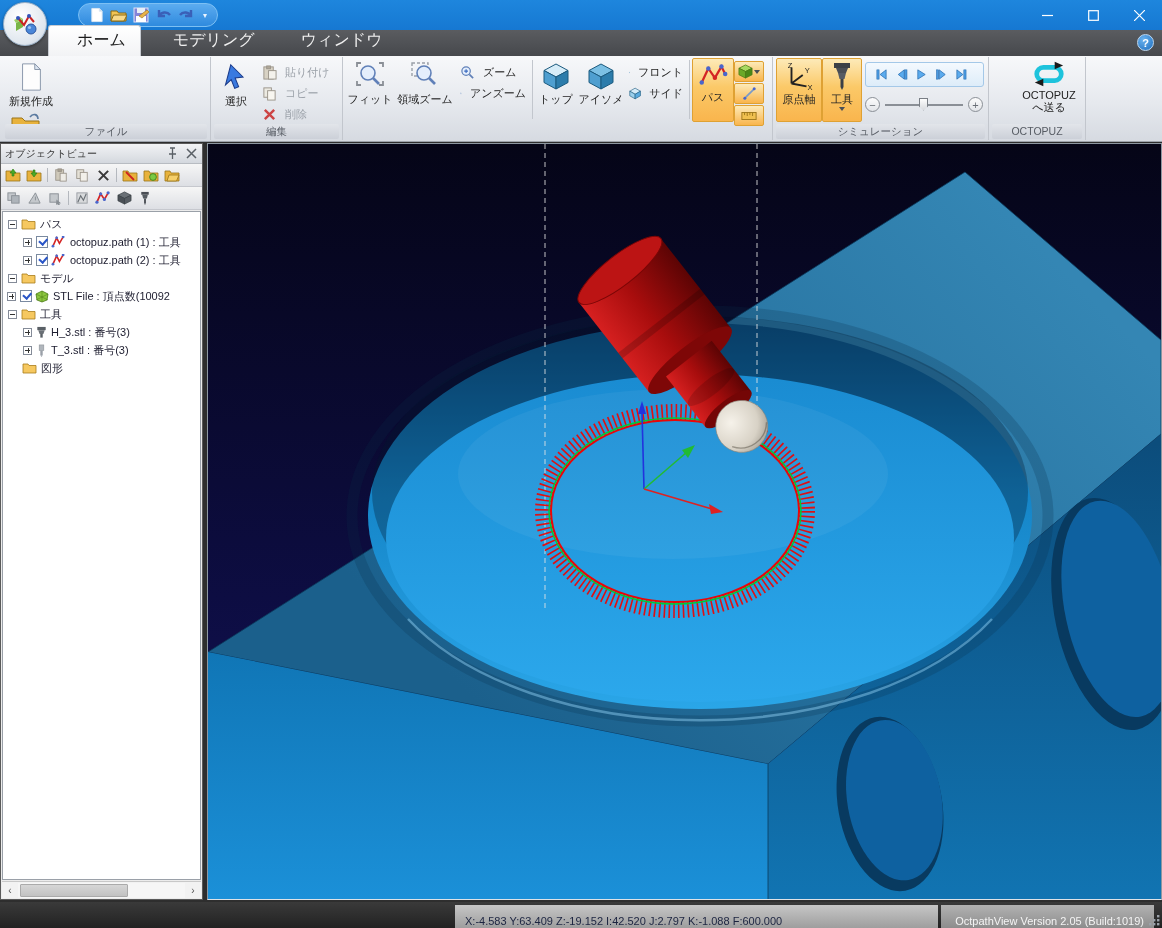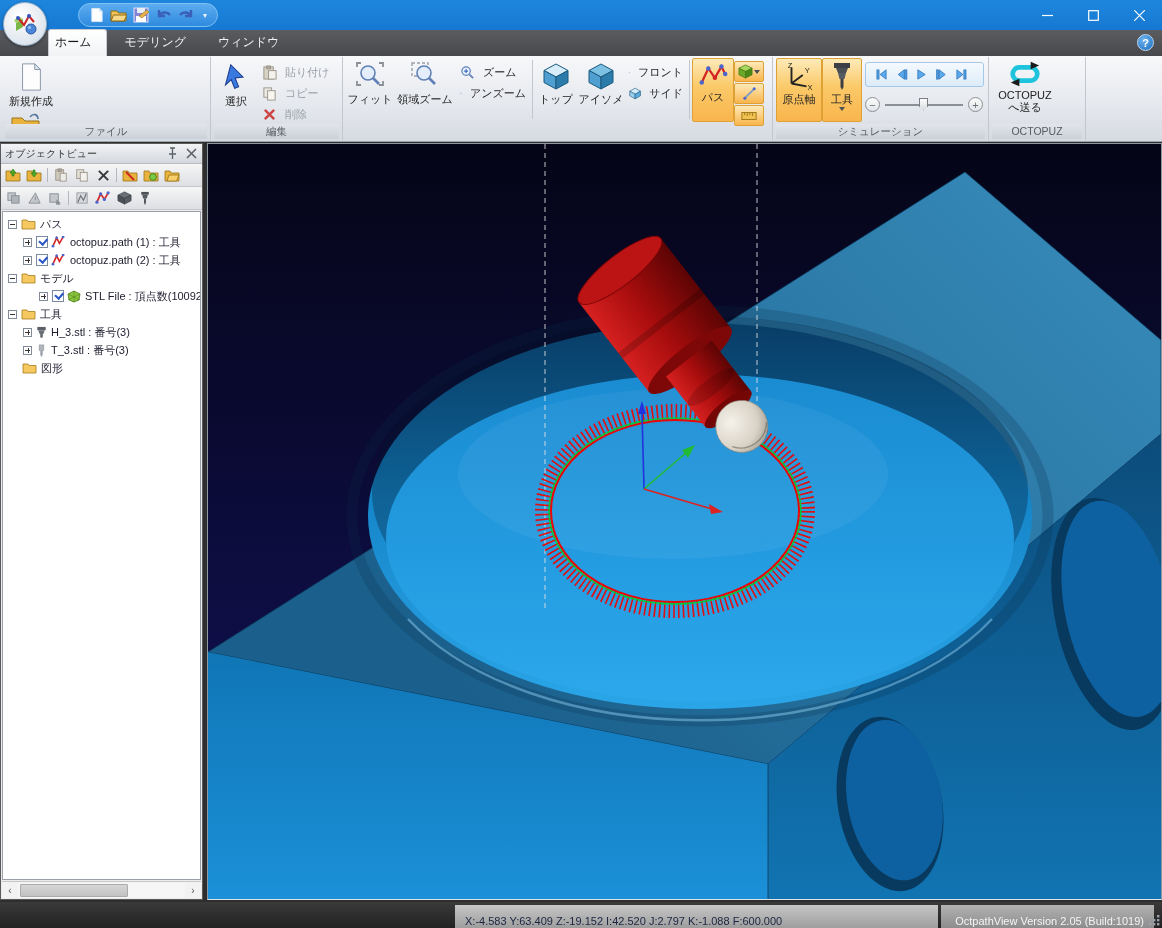--- a/index.html
+++ b/index.html
@@ -10,21 +10,21 @@
   .titlebar { position:absolute; top:0; left:0; width:1162px; height:30px; background:linear-gradient(#1e86dd,#1678d2); display:flex; align-items:center; }
   .qat { position:absolute; left:78px; top:3px; height:24px; display:flex; align-items:center; gap:6px; padding:0 10px; background:linear-gradient(#5cacf0,#2f8ade); border:1px solid #7cc0f4; border-radius:12px; }
   .qat svg { display:block; }
   .qat-caret { color:#eaf4ff; font-size:8px; margin-left:2px; }
   .winbtns { position:absolute; right:0; top:0; height:30px; display:flex; }
   .winbtn { width:46px; height:30px; display:flex; align-items:center; justify-content:center; }
   .app-orb { position:absolute; left:3px; top:2px; width:44px; height:44px; border-radius:50%; background:radial-gradient(circle at 38% 32%,#ffffff,#dfe6ee 70%,#b8c4d2); border:1px solid #9ab0c6; z-index:30; display:flex; align-items:center; justify-content:center; box-shadow:0 1px 3px rgba(0,0,0,.4); }
 
   
   .tabrow { position:absolute; top:30px; left:0; width:1162px; height:26px; background:linear-gradient(#5a5c60,#46484c); display:flex; align-items:flex-end; padding-left:48px; }
-  .tab { padding:4px 14px 5px 6px; color:#f0f0f0; font-size:12px; margin-right:12px; }
+  .tab { padding:4px 14px 5px 28px; color:#f0f0f0; font-size:16px; margin-right:4px; }
   .tab.active { background:linear-gradient(#ffffff,#f2f3f5); color:#1a1a1a; border-radius:3px 3px 0 0; border:1px solid #c8ccd2; border-bottom:none; }
   .helpbtn { position:absolute; right:8px; top:4px; width:17px; height:17px; border-radius:50%; background:radial-gradient(circle at 35% 30%,#6ab2ee,#1f6fc0); color:#fff; font-weight:bold; font-size:11px; display:flex; align-items:center; justify-content:center; border:1px solid #bcd8f2; }
 
   
   .ribbon { position:absolute; top:56px; left:0; width:1162px; height:86px; background:linear-gradient(#f7f8fa,#e6e9ee 55%,#d6dae1); border-bottom:1px solid #9ea4ac; display:flex; padding:1px 0 0 2px; }
   .rgroup { position:relative; height:83px; border-right:1px solid #c2c6cd; padding:1px 3px 17px 3px; display:flex; align-items:flex-start; }
   .rgroup-label { position:absolute; bottom:1px; left:3px; right:3px; height:15px; text-align:center; font-size:10.5px; color:#565b63; background:linear-gradient(#e2e5ea,#ccd0d8); border-radius:2px; line-height:14px; white-space:nowrap; overflow:hidden; }
   .rbtn { display:flex; flex-direction:column; align-items:center; justify-content:flex-start; height:64px; padding:2px 3px 0 3px; border:1px solid transparent; border-radius:2px; text-align:center; line-height:12px; }
   .rbtn .lbl { margin-top:2px; white-space:nowrap; }
   .rbtn.toggled, .sbtn.toggled { background:linear-gradient(#fdeab8,#fbc968 45%,#f9b54d); border:1px solid #dfa133; }
@@ -374,21 +374,21 @@
         <div class="strack">
             <div class="sthumb"></div>
           </div>
         <div class="srnd">+</div>
       </div>
     </div>
     <div class="rgroup-label">シミュレーション</div>
   </div>
 
 
-  <div class="rgroup" style="width:97px;">
+  <div class="rgroup" style="width:97px;justify-content:flex-end;">
     <div class="rbtn" style="width:66px;">
       <svg width="34" height="26" viewBox="0 0 36 26">
           <rect x="5" y="6" width="26" height="14" rx="7" fill="none" stroke="#1ec3dc" stroke-width="5"></rect>
           <path d="M24 0l9 4-9 4z" fill="#1a1a1a"></path>
           <path d="M12 26l-9-4 9-4z" fill="#1a1a1a"></path>
         </svg>
       <span class="lbl">OCTOPUZ</span>
       <span class="lbl" style="margin-top:0;">へ送る</span>
     </div>
     <div class="rgroup-label">OCTOPUZ</div>
@@ -549,21 +549,21 @@
       </div>
       <div class="trow" style="padding-left:5px;">
         <span class="texp"></span>
         <span class="tico">
             <svg width="15" height="12" viewBox="0 0 15 12">
               <path d="M1 2h5l1 1.5h7V11H1z" fill="#f6c860" stroke="#a87c1a" stroke-width=".8"></path>
             </svg>
           </span>
         <span class="tlabel">モデル</span>
       </div>
-      <div class="trow" style="padding-left:36px;">
+      <div class="trow" style="padding-left:4px;">
         <span class="texp plus"></span>
         <span class="tchk"></span>
         <span class="tico">
             <svg width="14" height="13" viewBox="0 0 14 13">
               <polygon points="7,1 13,4 12,10 7,12 2,10 1,4" fill="#8cc63f" stroke="#4a7a14" stroke-width=".8"></polygon>
               <path d="M7 1v11M1 4l12 6M13 4L1 10" stroke="#4a7a14" stroke-width=".5"></path>
             </svg>
           </span>
         <span class="tlabel">STL File : 頂点数(10092</span>
       </div>

